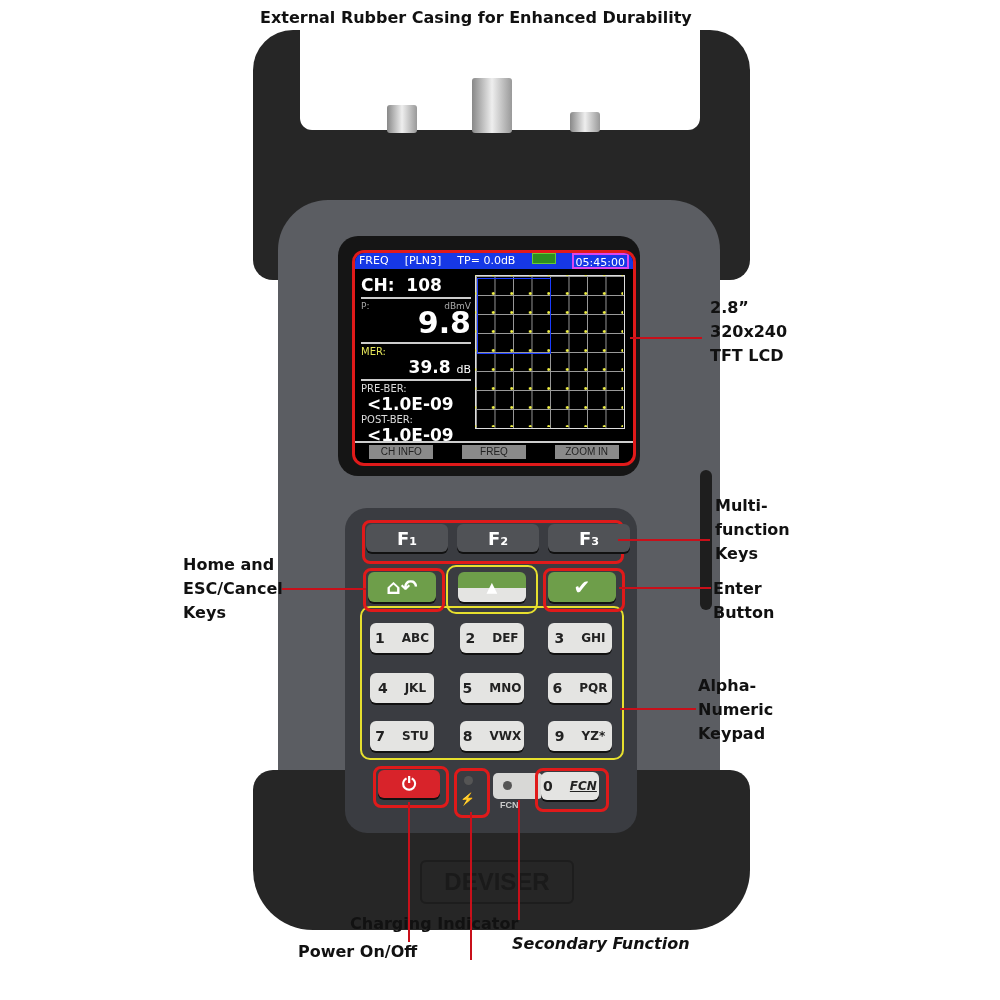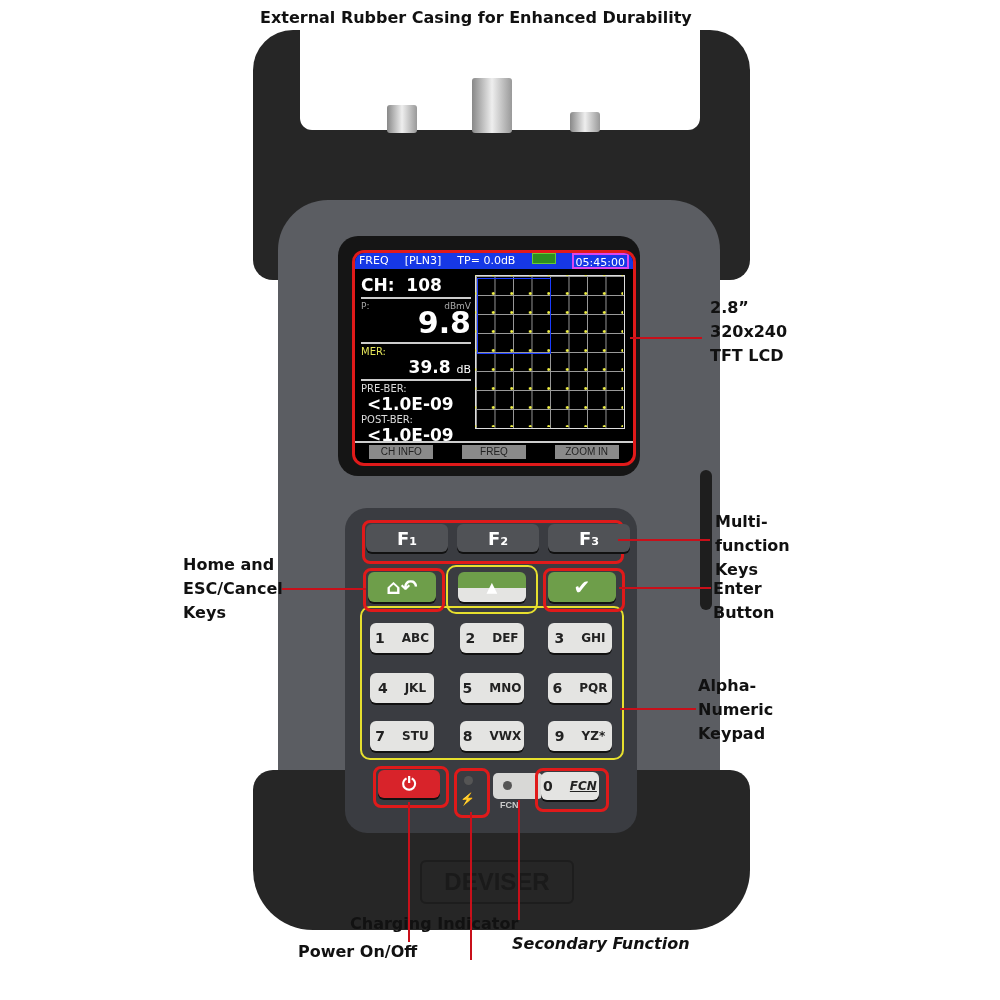--- a/index.html
+++ b/index.html
@@ -163,21 +163,21 @@
     <div style="width:9px;height:9px;border-radius:50%;background:#555;margin:8px 0 0 10px;"></div>
   </div>
 <div style="position:absolute;left:500px;top:800px;color:#ccc;font-size:9px;font-weight:bold;">FCN</div>
 <div class="box-red" style="left:535px;top:768px;width:68px;height:38px;"></div>
 <div class="key wk" style="left:541px;top:772px;width:58px;height:28px;">
     <span>0</span>
     <small style="font-style:italic;text-decoration:underline;">FCN</small>
   </div>
 
 <div class="line" style="left:618px;top:539px;width:92px;height:2px;"></div>
-<div class="lbl" style="left:715px;top:510px;">
+<div class="lbl" style="left:715px;top:494px;">
   <div>Multi-</div>
   <div>function</div>
   <div>Keys</div>
 </div>
 <div class="line" style="left:619px;top:587px;width:92px;height:2px;"></div>
 <div class="lbl" style="left:713px;top:577px;">
   <div>Enter</div>
   <div>Button</div>
 </div>
 <div class="line" style="left:620px;top:708px;width:76px;height:2px;"></div>

